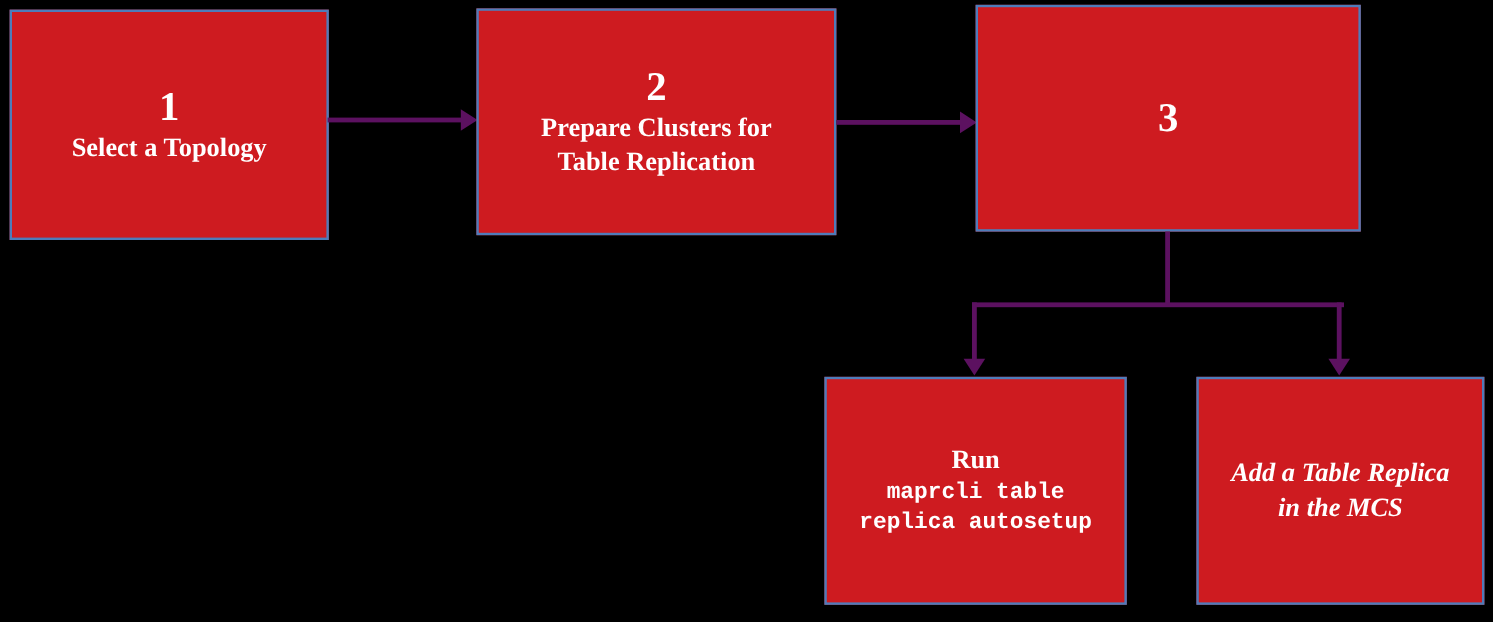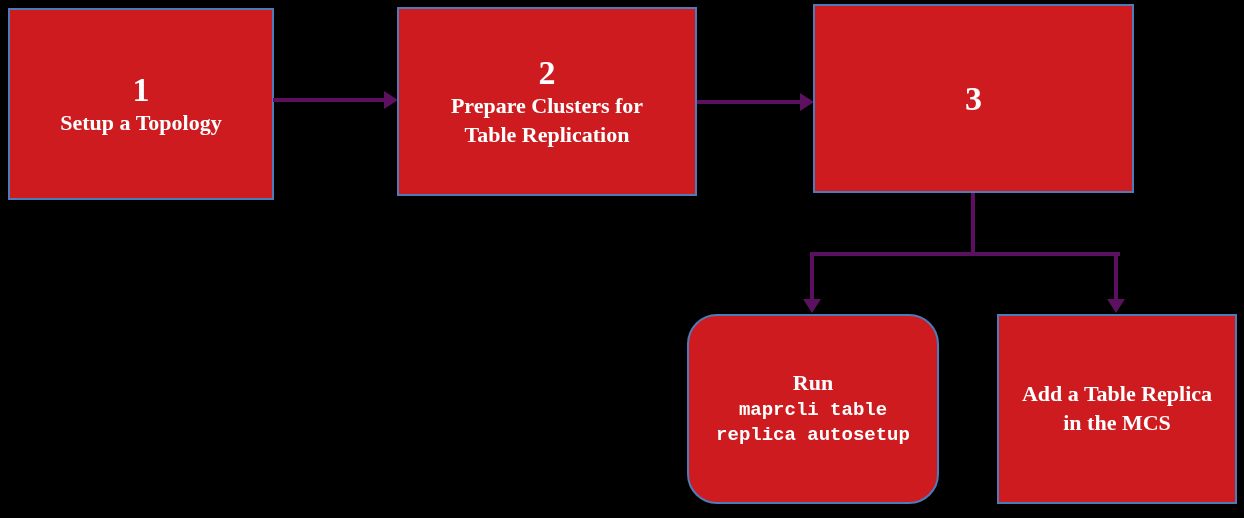--- a/index.html
+++ b/index.html
@@ -31,21 +31,21 @@
     font-size: 34px;
     font-weight: bold;
     line-height: 1.15;
   }
   .label {
     font-size: 22px;
     font-weight: bold;
     line-height: 1.3;
   }
   .label.wrap-narrow { max-width: 225px; }
-  .label.wrap-mcs    { max-width: 195px; }
+  .label.wrap-mcs    { max-width: 195px; font-style: italic; }
   .code {
     font-family: "Liberation Mono", "DejaVu Sans Mono", monospace;
     font-size: 19px;
     font-weight: bold;
     line-height: 1.35;
     max-width: 210px;
     text-align: center;
   }
   .shaft-h {
     position: absolute;
@@ -72,21 +72,21 @@
     border-top: 14px solid #5C1160;
   }
 </style>
 </head>
 <body>
 
 <div class="canvas">
 
   <div class="node" style="left:8px; top:8px; width:266px; height:192px;">
     <div class="num">1</div>
-    <div class="label">Setup a Topology</div>
+    <div class="label">Select a Topology</div>
   </div>
 
   <div class="shaft-h" style="left:273px; top:98px; width:112px;"></div>
   <div class="head-right" style="left:384px; top:91px;"></div>
 
   <div class="node" style="left:397px; top:7px; width:300px; height:189px;">
     <div class="num">2</div>
     <div class="label wrap-narrow">Prepare Clusters for Table Replication</div>
   </div>
 
@@ -99,21 +99,21 @@
 
   <div class="shaft-v" style="left:971px; top:193px; height:61px;"></div>
   <div class="shaft-h" style="left:810px; top:252px; width:310px;"></div>
 
   <div class="shaft-v" style="left:810px; top:252px; height:48px;"></div>
   <div class="head-down" style="left:803px; top:299px;"></div>
 
   <div class="shaft-v" style="left:1114px; top:252px; height:48px;"></div>
   <div class="head-down" style="left:1107px; top:299px;"></div>
 
-  <div class="node" style="left:687px; top:314px; width:252px; height:190px;border-radius:30px;">
+  <div class="node" style="left:687px; top:314px; width:252px; height:190px;">
     <div class="label">Run</div>
     <div class="code">maprcli table replica autosetup</div>
   </div>
 
   <div class="node" style="left:997px; top:314px; width:240px; height:190px;">
     <div class="label wrap-mcs">Add a Table Replica in the MCS</div>
   </div>
 
 </div>
 

